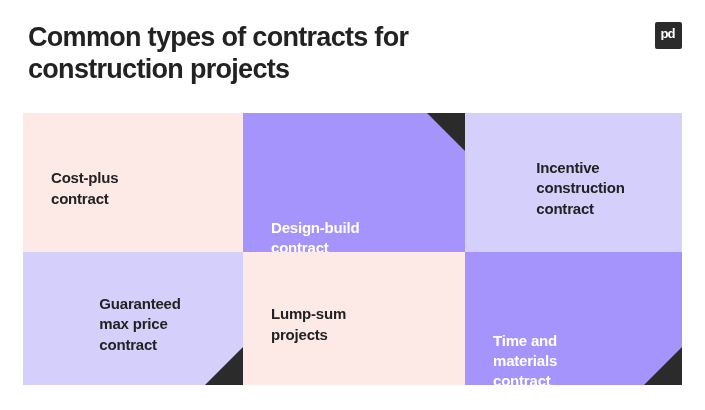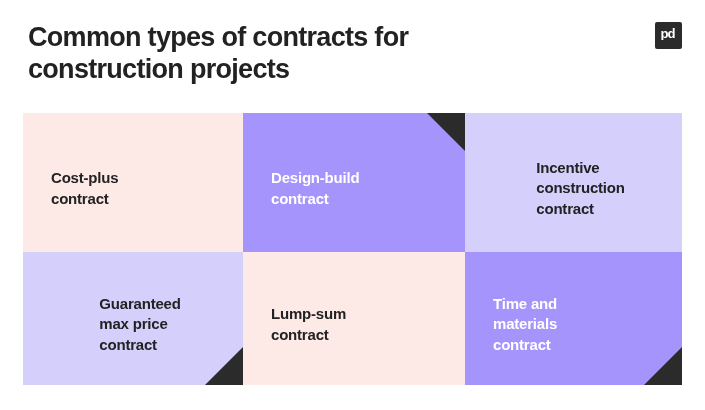--- a/index.html
+++ b/index.html
@@ -100,21 +100,21 @@
     font-family: "Liberation Sans", sans-serif;
     font-size: 15px;
     font-weight: bold;
     line-height: 1.34;
     letter-spacing: -0.2px;
     white-space: pre-line;
   }
 
   
   .bg-pink     { background: #fde9e5; }
-  .bg-purple   { background: #a494fb; }
+  .bg-purple   { background: #a494fb; align-items: flex-end; }
   .bg-lavender { background: #d5cffb; justify-content: center; }
 
   .txt-dark  { color: #222222; }
   .txt-light { color: #ffffff; }
 
   
   .corner {
     position: absolute;
     width: 0;
     height: 0;
@@ -172,21 +172,21 @@
 
     <div class="cell row-2 bg-lavender">
       <span class="corner corner-br"></span>
       <div class="cell-label txt-dark">Guaranteed
 max price
 contract</div>
     </div>
 
     <div class="cell row-2 bg-pink">
       <div class="cell-label txt-dark">Lump-sum
-contract</div>
+projects</div>
     </div>
 
     <div class="cell row-2 bg-purple">
       <span class="corner corner-br"></span>
       <div class="cell-label txt-light">Time and
 materials
 contract</div>
     </div>
 
   </div>

